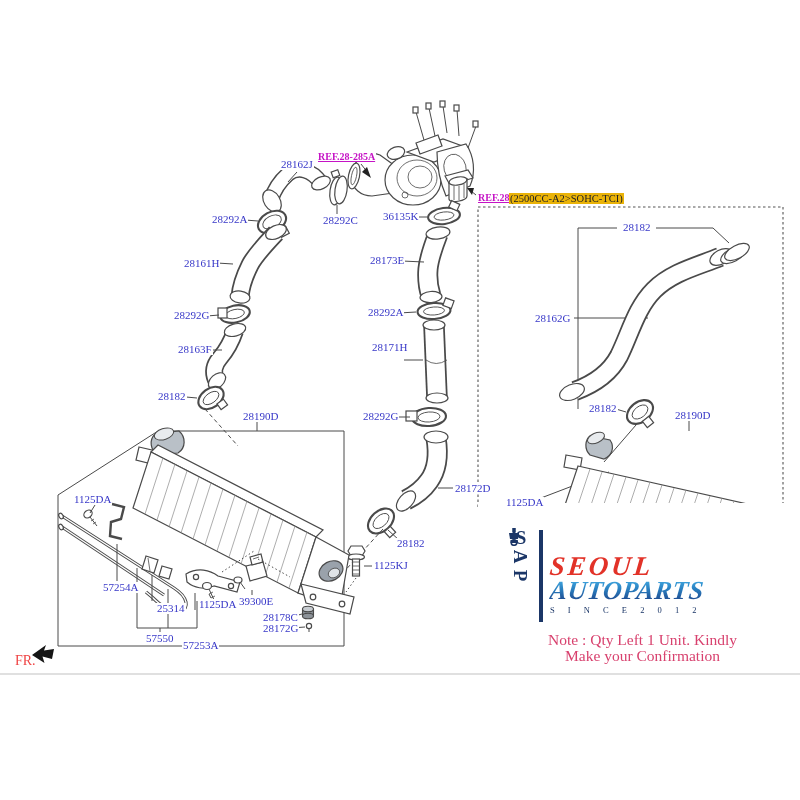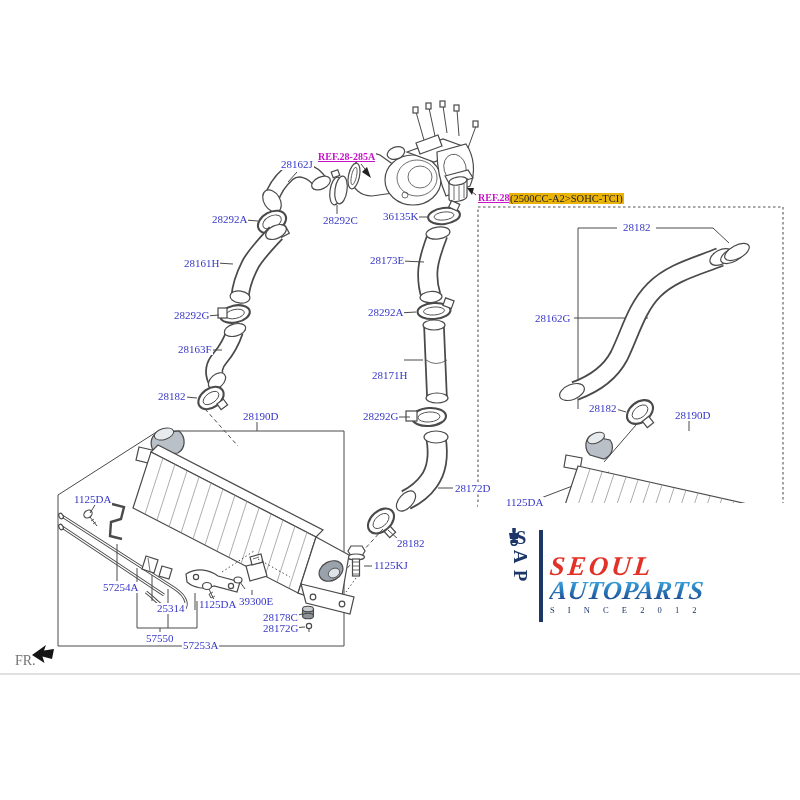--- a/index.html
+++ b/index.html
@@ -17,21 +17,21 @@
   .fin{stroke:#8a8a8a;stroke-width:0.7;}
   .dash{fill:none;stroke:#4a4a4a;stroke-width:1;stroke-dasharray:4 3;}
   .dot{fill:none;stroke:#4a4a4a;stroke-width:1;stroke-dasharray:1.5 2.5;}
   .boxdash{fill:none;stroke:#555;stroke-width:1.1;stroke-dasharray:2.5 2.5;}
   #labels-layer{position:absolute;left:0;top:0;width:800px;height:800px;}
   .plabel{position:absolute;font-size:11px;line-height:11px;color:#3737c8;background:#fff;
           padding:0 1px;white-space:nowrap;}
   .plabel.ref{font-size:10px;line-height:11px;font-weight:bold;color:#c513c5;text-decoration:underline;}
   .caption{position:absolute;left:481px;top:193px;font-size:10.5px;color:#222;background:#eab308;
            padding:0 1px;white-space:nowrap;margin-left:28px;}
-  .fr{position:absolute;left:15px;top:653px;font-size:14px;color:#737373;}
+  .fr{position:absolute;left:15px;top:653px;font-size:14px;color:#ef4444;}
   .hr-line{position:absolute;left:0;top:673px;width:800px;height:2px;background:#e0e0e0;}
   
   .logo{position:absolute;left:495px;top:524px;width:295px;height:145px;background:#fff;}
   .mark{position:absolute;left:10px;top:4px;width:32px;display:flex;flex-direction:column;
         align-items:center;color:#1b3667;}
   .mark .m{font-weight:bold;font-size:19px;line-height:19px;}
   .mark .rot{transform:rotate(90deg);}
   .bar{position:absolute;left:44px;top:6px;width:3.5px;height:92px;background:#1b3667;}
   .words{position:absolute;left:55px;top:30px;width:225px;}
   .seoul{font-size:27px;line-height:24px;font-weight:bold;font-style:italic;color:#e23228;
@@ -325,21 +325,21 @@
       <div class="plabel ref" style="left: 317px; top: 151px;">REF.28-285A</div>
       <div class="plabel" style="left: 211px; top: 214px;">28292A</div>
       <div class="plabel" style="left: 322px; top: 215px; text-align: right;">28292C</div>
       <div class="plabel" style="left: 382px; top: 211px;">36135K</div>
       <div class="plabel ref" style="left: 477px; top: 192px; text-align: center;">REF.28-283A</div>
       <div class="plabel" style="left: 183px; top: 258px;">28161H</div>
       <div class="plabel" style="left: 369px; top: 255px;">28173E</div>
       <div class="plabel" style="left: 367px; top: 307px;">28292A</div>
       <div class="plabel" style="left: 173px; top: 310px;">28292G</div>
       <div class="plabel" style="left: 177px; top: 344px;">28163F</div>
-      <div class="plabel" style="left: 371px; top: 370px;">28171H</div>
+      <div class="plabel" style="left: 371px; top: 342px;">28171H</div>
       <div class="plabel" style="left: 157px; top: 391px;">28182</div>
       <div class="plabel" style="left: 242px; top: 411px;">28190D</div>
       <div class="plabel" style="left: 362px; top: 411px;">28292G</div>
       <div class="plabel" style="left: 454px; top: 483px;">28172D</div>
       <div class="plabel" style="left: 396px; top: 538px;">28182</div>
       <div class="plabel" style="left: 373px; top: 560px;">1125KJ</div>
       <div class="plabel" style="left: 622px; top: 222px;">28182</div>
       <div class="plabel" style="left: 534px; top: 313px;">28162G</div>
       <div class="plabel" style="left: 588px; top: 403px;">28182</div>
       <div class="plabel" style="left: 674px; top: 410px;">28190D</div>
@@ -374,16 +374,20 @@
         <rect x="5" y="5" width="8" height="6" fill="#1b3667"></rect>
         <circle cx="9" cy="14.5" r="2.8" fill="none" stroke="#1b3667" stroke-width="1.5"></circle>
       </svg>
     </div>
     <div class="bar"></div>
     <div class="words">
       <div class="seoul">SEOUL</div>
       <div class="autoparts">AUTOPARTS</div>
       <div class="since">S I N C E   2 0 1 2</div>
     </div>
+    <div class="note">
+      <div>Note : Qty Left 1 Unit. Kindly</div>
+      <div>Make your Confirmation</div>
+    </div>
   </div>
 
   <div class="hr-line"></div>
 </div>
 
 </body></html>

